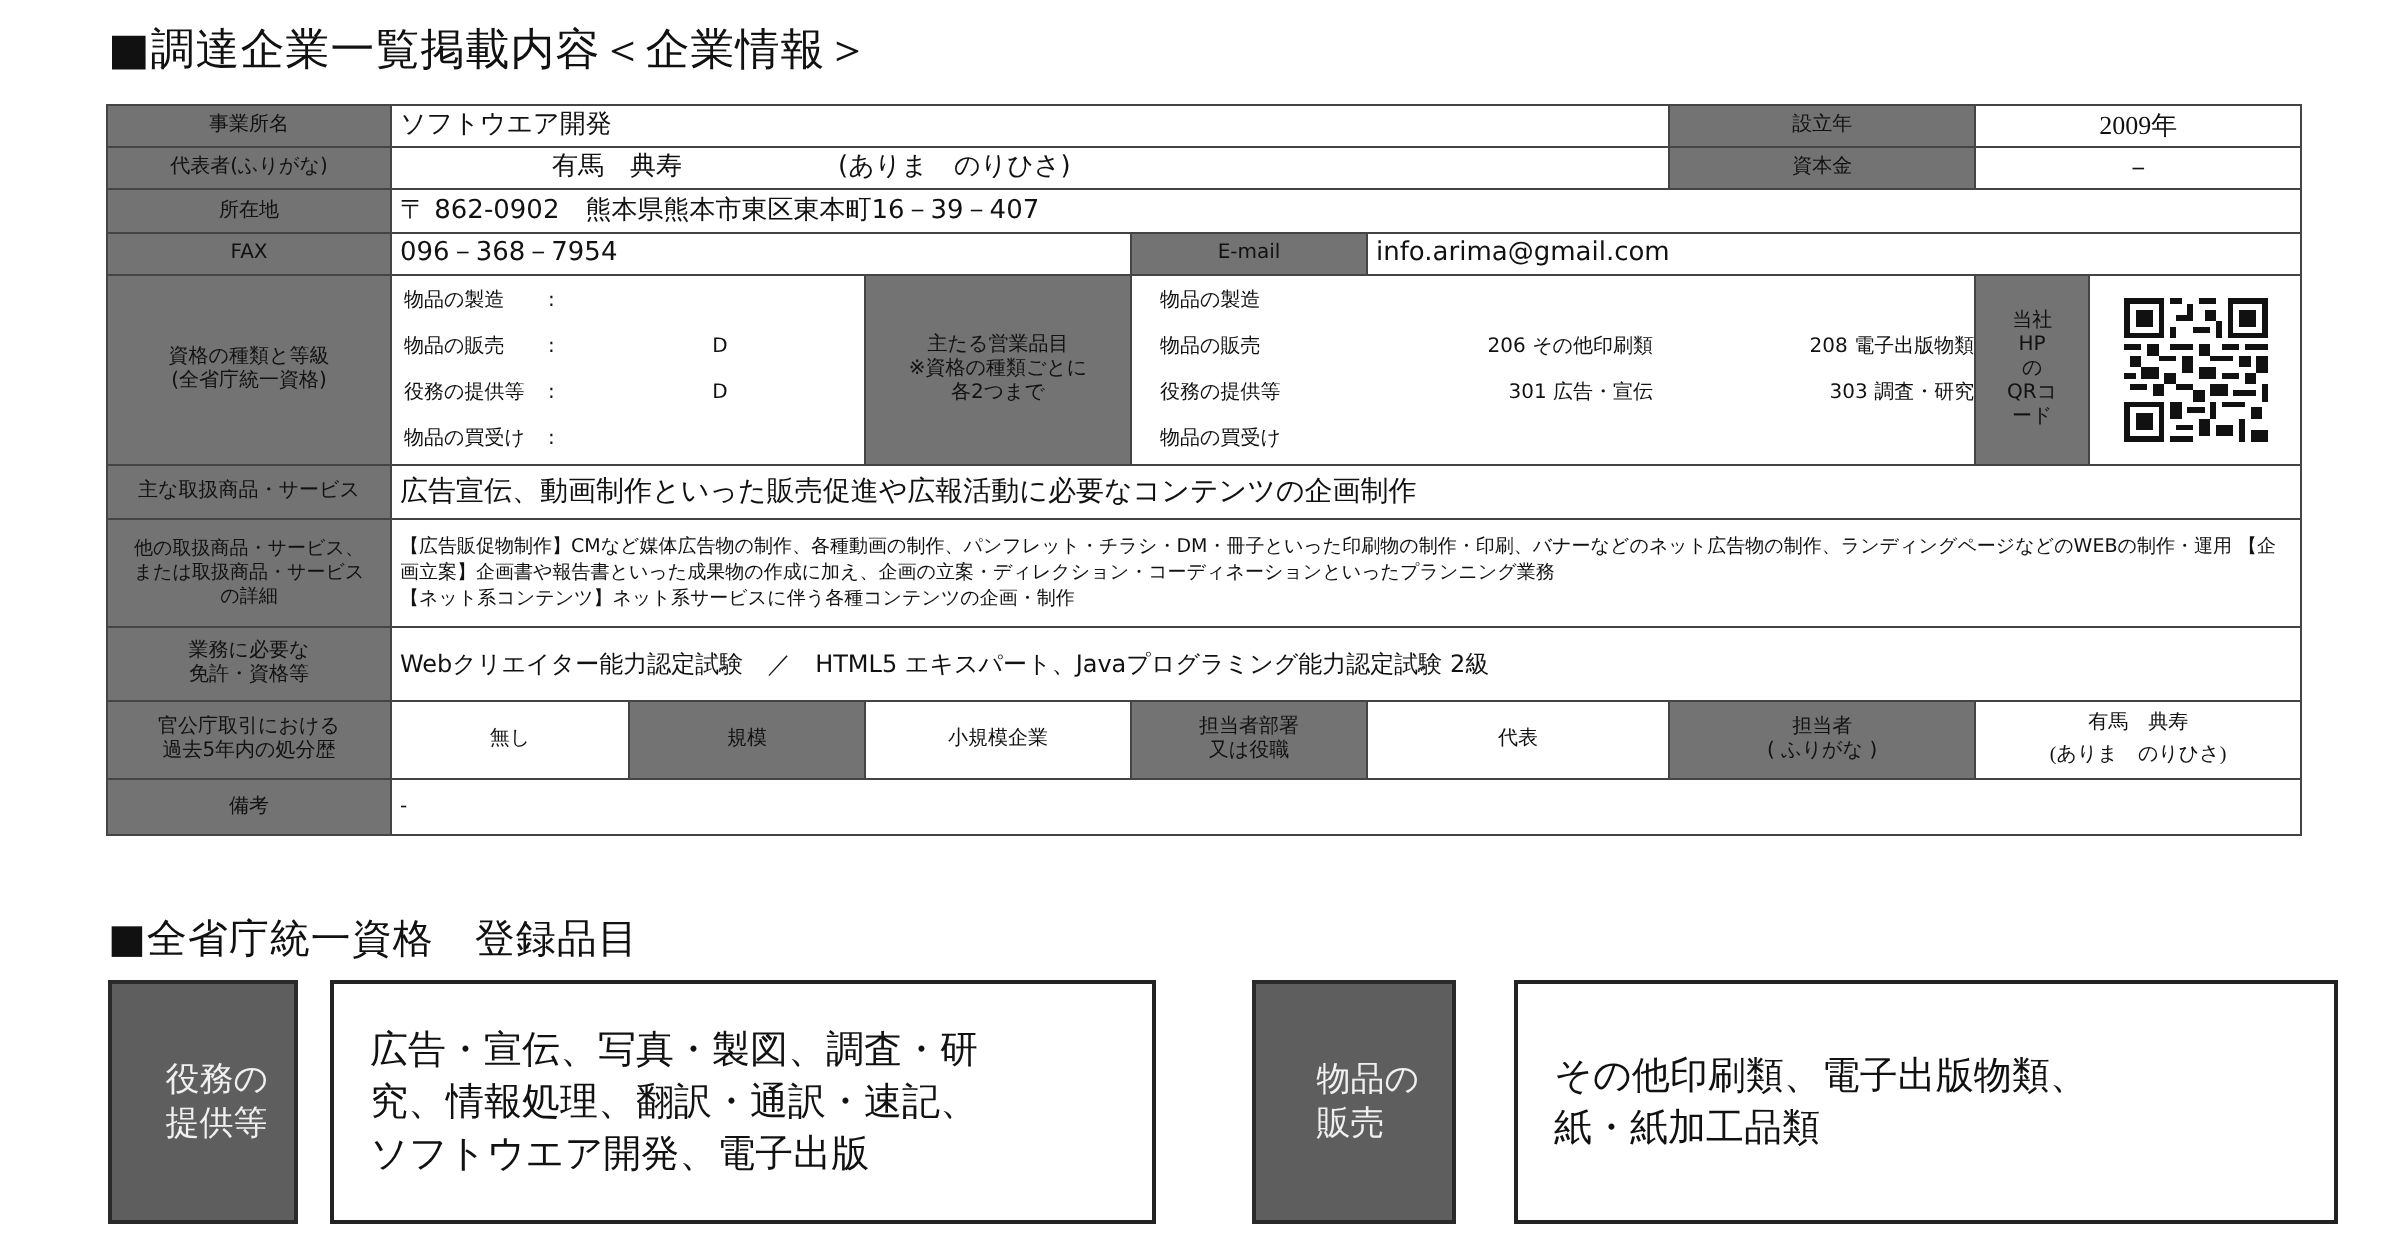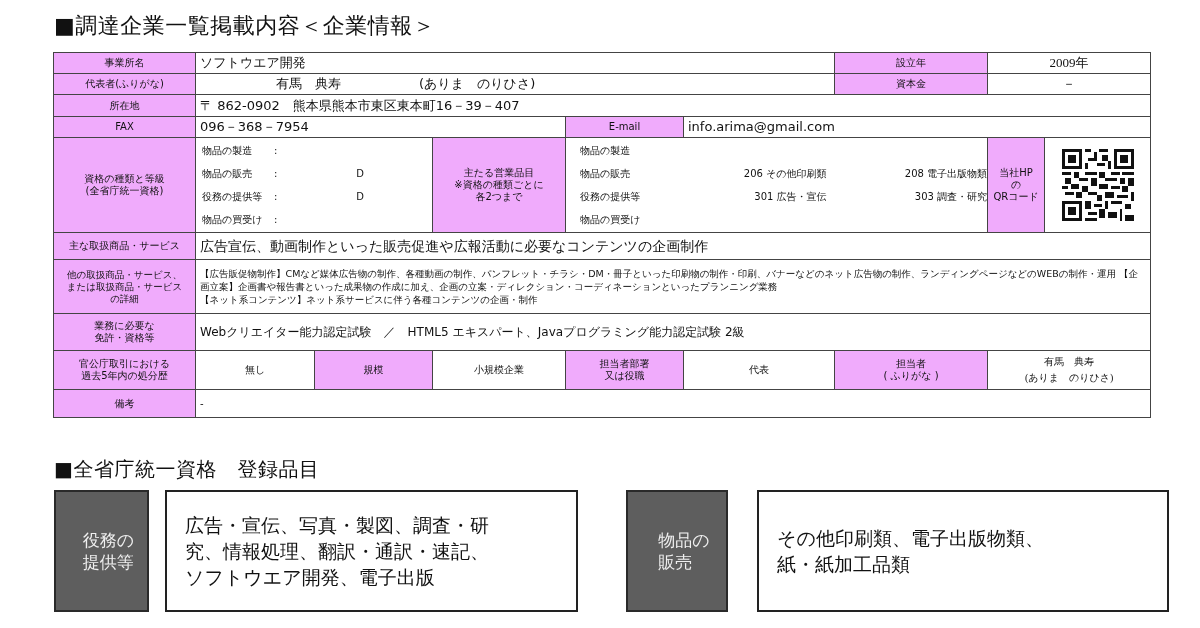--- a/index.html
+++ b/index.html
@@ -5,21 +5,21 @@
   * { box-sizing: border-box; margin: 0; padding: 0; }
   html, body { width: 1200px; height: 628px; background: #ffffff; overflow: hidden; }
   body { position: relative; font-family: "DejaVu Sans", "Liberation Sans", sans-serif; color: #111; }
 
   .section-title { position: absolute; left: 54px; font-size: 22px; line-height: 26px; color: #111; letter-spacing: 0.5px; white-space: nowrap; }
   #title1 { top: 13px; }
   #title2 { top: 456px; font-size: 20px; }
 
   table.info { position: absolute; left: 53px; top: 52px; width: 1097px; border-collapse: collapse; table-layout: fixed; }
   table.info td { border: 1px solid #444; padding: 0 4px; vertical-align: middle; overflow: hidden; }
-  td.lbl { background: #f0abfc; text-align: center; font-size: 10px; line-height: 12px; color: #111; }
+  td.lbl { background: #737373; text-align: center; font-size: 10px; line-height: 12px; color: #111; }
   td.val { background: #fff; font-size: 13px; line-height: 16px; white-space: nowrap; }
   td.val.sm { font-size: 10px; line-height: 12px; }
   td.val.ctr { text-align: center; font-family: Liberation Serif, serif; }
   td.val.tiny { font-size: 9.5px; line-height: 13px; white-space: normal; }
 
   .qual-list { font-size: 10px; line-height: 23px; display: grid; grid-template-columns: 72px 14px 1fr; padding-left: 6px; }
   .qual-list .grade { text-align: center; }
   .goods-list { font-size: 10px; line-height: 23px; display: grid; grid-template-columns: 86px 1fr 1fr; padding-left: 14px; }
   .goods-list .code { text-align: right; white-space: nowrap; }
 
@@ -101,21 +101,21 @@
             <span class="code">206 その他印刷類</span>
             <span class="code">208 電子出版物類</span>
         <span>役務の提供等</span>
             <span class="code">301 広告・宣伝</span>
             <span class="code">303 調査・研究</span>
         <span>物品の買受け</span>
             <span class="code"></span>
             <span class="code"></span>
       </div>
     </td>
-    <td class="lbl" style="white-space:pre-line;padding:0">当社HP
+    <td class="lbl" style="white-space:pre-line;padding:12px">当社HP
 の
 QRコード</td>
     <td class="val" style="padding:0">
       <svg class="qr" viewBox="0 0 25 25" shape-rendering="crispEdges">
         <rect x="0" y="0" width="25" height="25" fill="#fff"></rect>
         <g fill="#111">
           <rect x="0" y="0" width="7" height="7"></rect>
               <rect x="1" y="1" width="5" height="5" fill="#fff"></rect>
               <rect x="2" y="2" width="3" height="3"></rect>
           <rect x="18" y="0" width="7" height="7"></rect>

